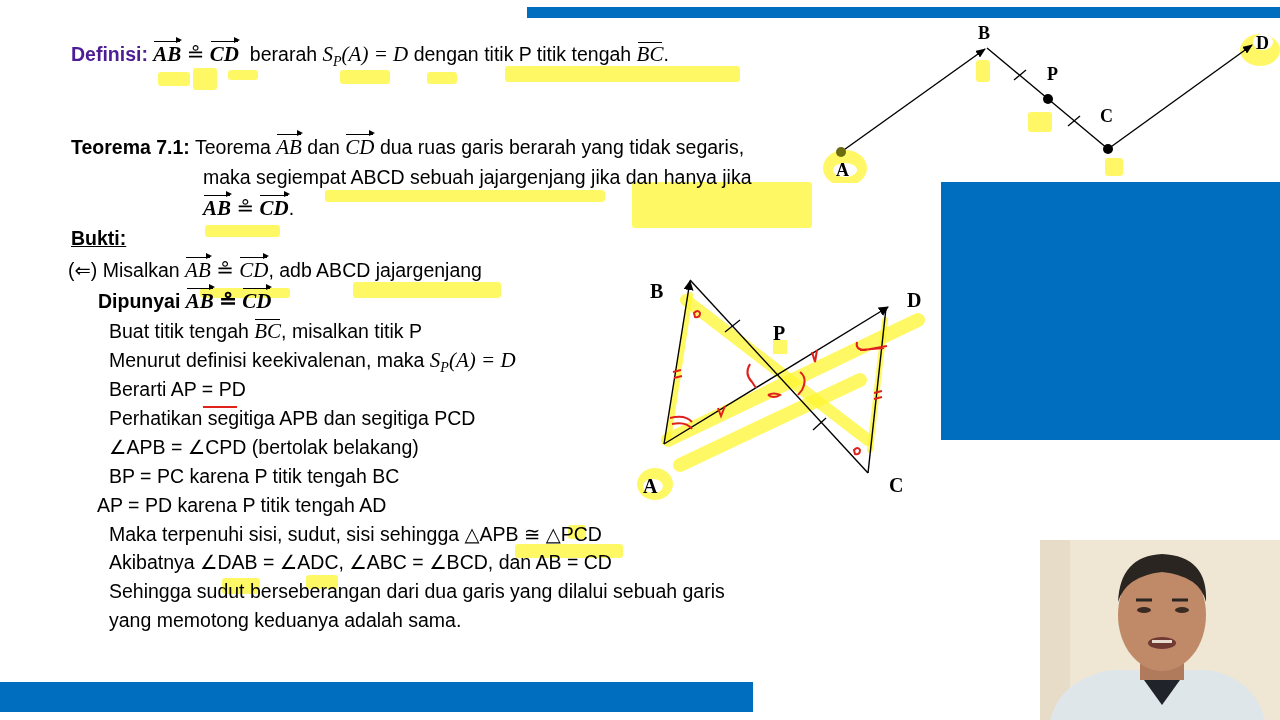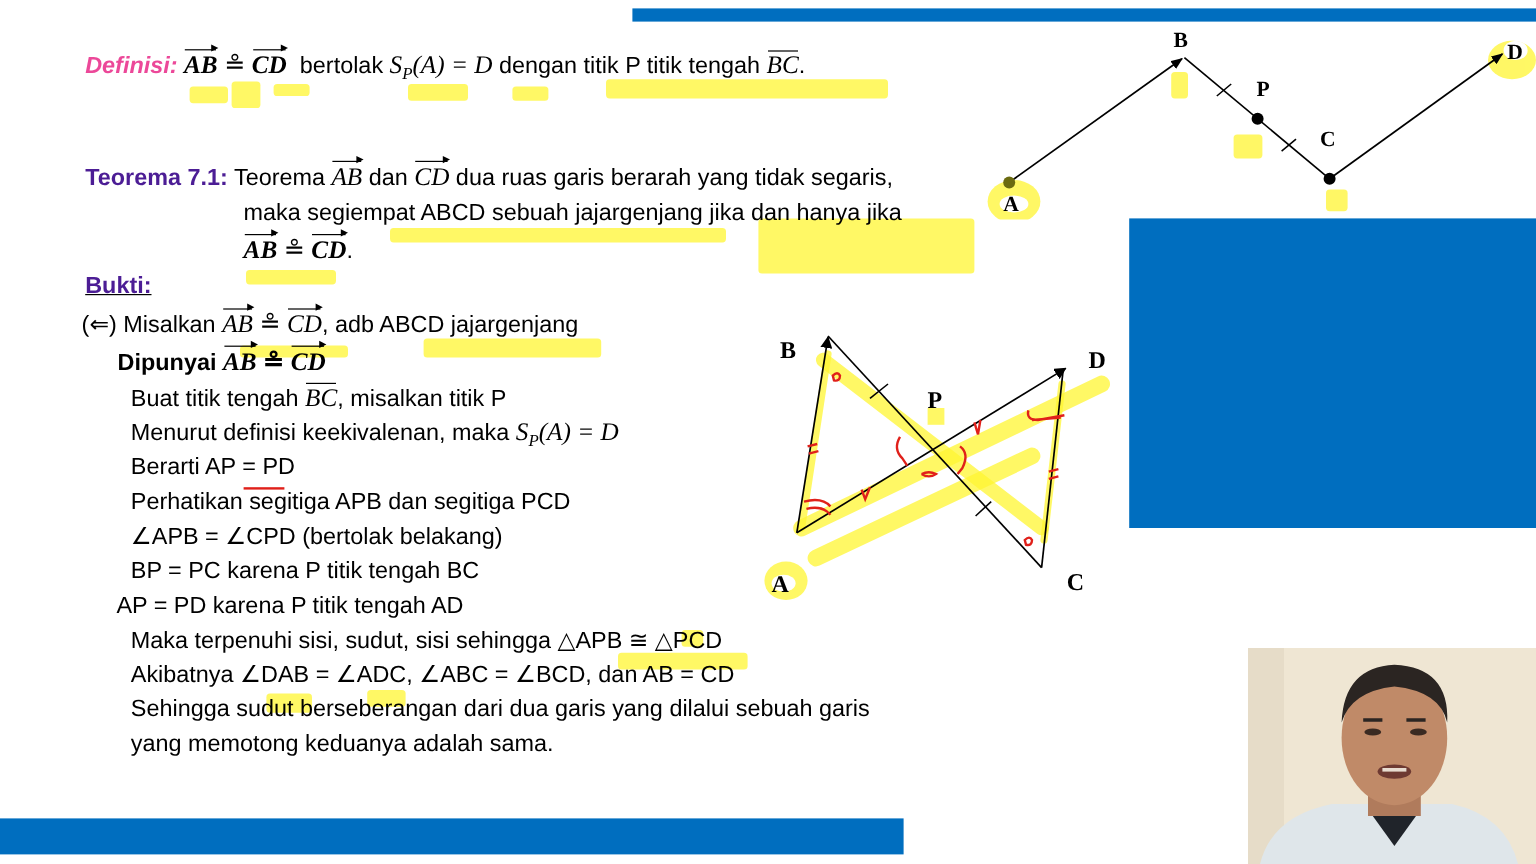--- a/index.html
+++ b/index.html
@@ -8,22 +8,22 @@
   .bar { position:absolute; background:#006ebf; }
   .line { position:absolute; font-size:19.5px; white-space:nowrap; line-height:24px; }
   .math { font-family:"Liberation Serif", serif; font-style:italic; font-size:21px; }
   .mathb { font-family:"Liberation Serif", serif; font-style:italic; font-weight:bold; font-size:21px; }
   .vec { position:relative; display:inline-block; }
   .vec::before { content:""; position:absolute; left:1px; right:1px; top:-1px; border-top:1.5px solid #000; }
   .vec::after { content:""; position:absolute; right:-1px; top:-5px; width:0; height:0;
                 border-left:6px solid #000; border-top:3.5px solid transparent; border-bottom:3.5px solid transparent; }
   .ovl { position:relative; display:inline-block; }
   .ovl::before { content:""; position:absolute; left:1px; right:1px; top:0px; border-top:1.5px solid #000; }
-  .label-red { color:#ec4899; font-weight:bold;font-style:italic; }
-  .label-navy { color:#4c1d95; font-weight:bold; }
+  .label-red { color:#4c1d95; font-weight:bold; }
+  .label-navy { color:#000000; font-weight:bold; }
   .hl { position:absolute; background:rgba(255,245,50,0.75); border-radius:3px; }
   .webcam { position:absolute; left:1040px; top:540px; width:240px; height:180px; background:#efe7d6; overflow:hidden; }
   svg { position:absolute; }
 </style>
 </head>
 <body>
 
 <div class="bar" style="left:527px; top:7px; width:753px; height:11px;"></div>
 <div class="bar" style="left:941px; top:182px; width:339px; height:258px;"></div>
 <div class="bar" style="left:0; top:682px; width:753px; height:30px;"></div>
@@ -44,21 +44,21 @@
   <div class="hl" style="left:568px; top:525px; width:18px; height:14px;"></div>
   <div class="hl" style="left:222px; top:578px; width:38px; height:16px;"></div>
   <div class="hl" style="left:306px; top:575px; width:32px; height:14px;"></div>
 </div>
 
 <div class="line" style="left:71px; top:42px;">
   <span class="label-red">Definisi:</span>
   <span class="mathb vec">AB</span>
   <span class="math" style="font-style:normal;">≗</span>
   <span class="mathb vec">CD</span>
-  &nbsp;<span>bertolak</span>
+  &nbsp;<span>berarah</span>
   <span class="math">S</span><sub class="math" style="font-size:14px;">P</sub><span class="math">(A) = D</span>
   <span>dengan titik P titik tengah</span>
   <span class="math ovl">BC</span><span>.</span>
 </div>
 
 <div class="line" style="left:71px; top:135px;">
   <span class="label-navy">Teorema 7.1:</span>
   <span>Teorema</span>
   <span class="math vec">AB</span>
   <span>dan</span>

